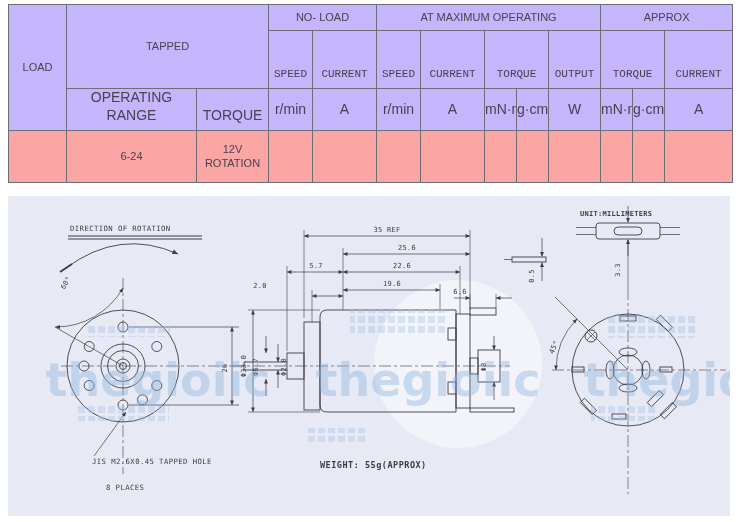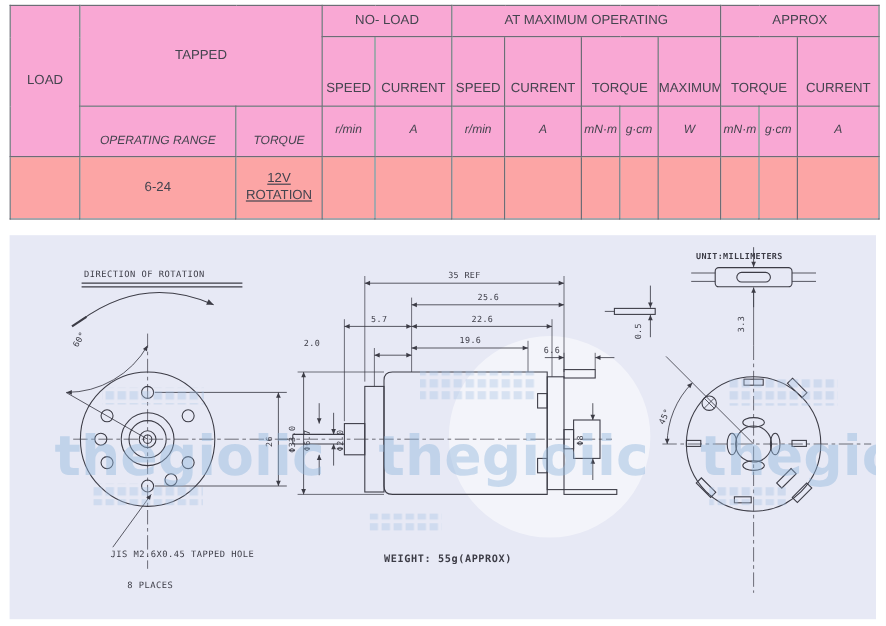--- a/index.html
+++ b/index.html
@@ -3,27 +3,27 @@
 <meta charset="utf-8">
 <style>
   html,body{margin:0;padding:0;background:#fff;}
   #stage{position:relative;width:738px;height:522px;background:#ffffff;overflow:hidden;
          font-family:"Liberation Sans",sans-serif;}
   
   table.spec{position:absolute;left:8px;top:4px;width:724px;border-collapse:collapse;
              table-layout:fixed;font-size:11px;color:#44444f;}
   table.spec td{border:1px solid #6d6d76;text-align:center;vertical-align:middle;
                 padding:0;line-height:1.25;overflow:hidden;}
-  table.spec .hd{background:#f9a8d4;}
+  table.spec .hd{background:#c4b5fd;}
   table.spec tr.r1{height:26px;}
-  table.spec tr.r2{height:58px;}
-  table.spec tr.r3{height:42px;font-size:10px;font-style:italic;}
+  table.spec tr.r2{height:58px;font-family:Liberation Mono, monospace;}
+  table.spec tr.r3{height:30px;font-size:14px;}
   table.spec tr.r4{height:52px;background:#fca5a5;}
   table.spec .vb{vertical-align:bottom;padding-bottom:6px;}
-  .nom2{line-height:1.9;text-decoration:underline;}
+  .nom2{line-height:1.9;}
   
   #panel{position:absolute;left:8px;top:196px;width:722px;height:320px;background:#e7e9f5;}
   svg text{font-family:"DejaVu Sans Mono",monospace;fill:#3c3c46;}
   .dimtxt{font-size:7px;letter-spacing:0.3px;}
   .notetxt{font-size:7.3px;letter-spacing:0.4px;}
   .wmtxt{font-family:"DejaVu Sans",sans-serif;font-weight:bold;font-size:46px;
          fill:#8fb6dc;opacity:0.42;}
 </style>
 </head>
 <body>
@@ -53,21 +53,21 @@
       <td class="hd" colspan="2">NO- LOAD</td>
       <td class="hd" colspan="5">AT MAXIMUM OPERATING</td>
       <td class="hd" colspan="3">APPROX</td>
     </tr>
     <tr class="r2">
       <td class="hd vb">SPEED</td>
       <td class="hd vb">CURRENT</td>
       <td class="hd vb">SPEED</td>
       <td class="hd vb">CURRENT</td>
       <td class="hd vb" colspan="2">TORQUE</td>
-      <td class="hd vb">MAXIMUM</td>
+      <td class="hd vb">OUTPUT</td>
       <td class="hd vb" colspan="2">TORQUE</td>
       <td class="hd vb">CURRENT</td>
     </tr>
     <tr class="r3">
       <td class="hd vb">OPERATING RANGE</td>
       <td class="hd vb">TORQUE</td>
       <td class="hd">r/min</td>
       <td class="hd">A</td>
       <td class="hd">r/min</td>
       <td class="hd">A</td>

